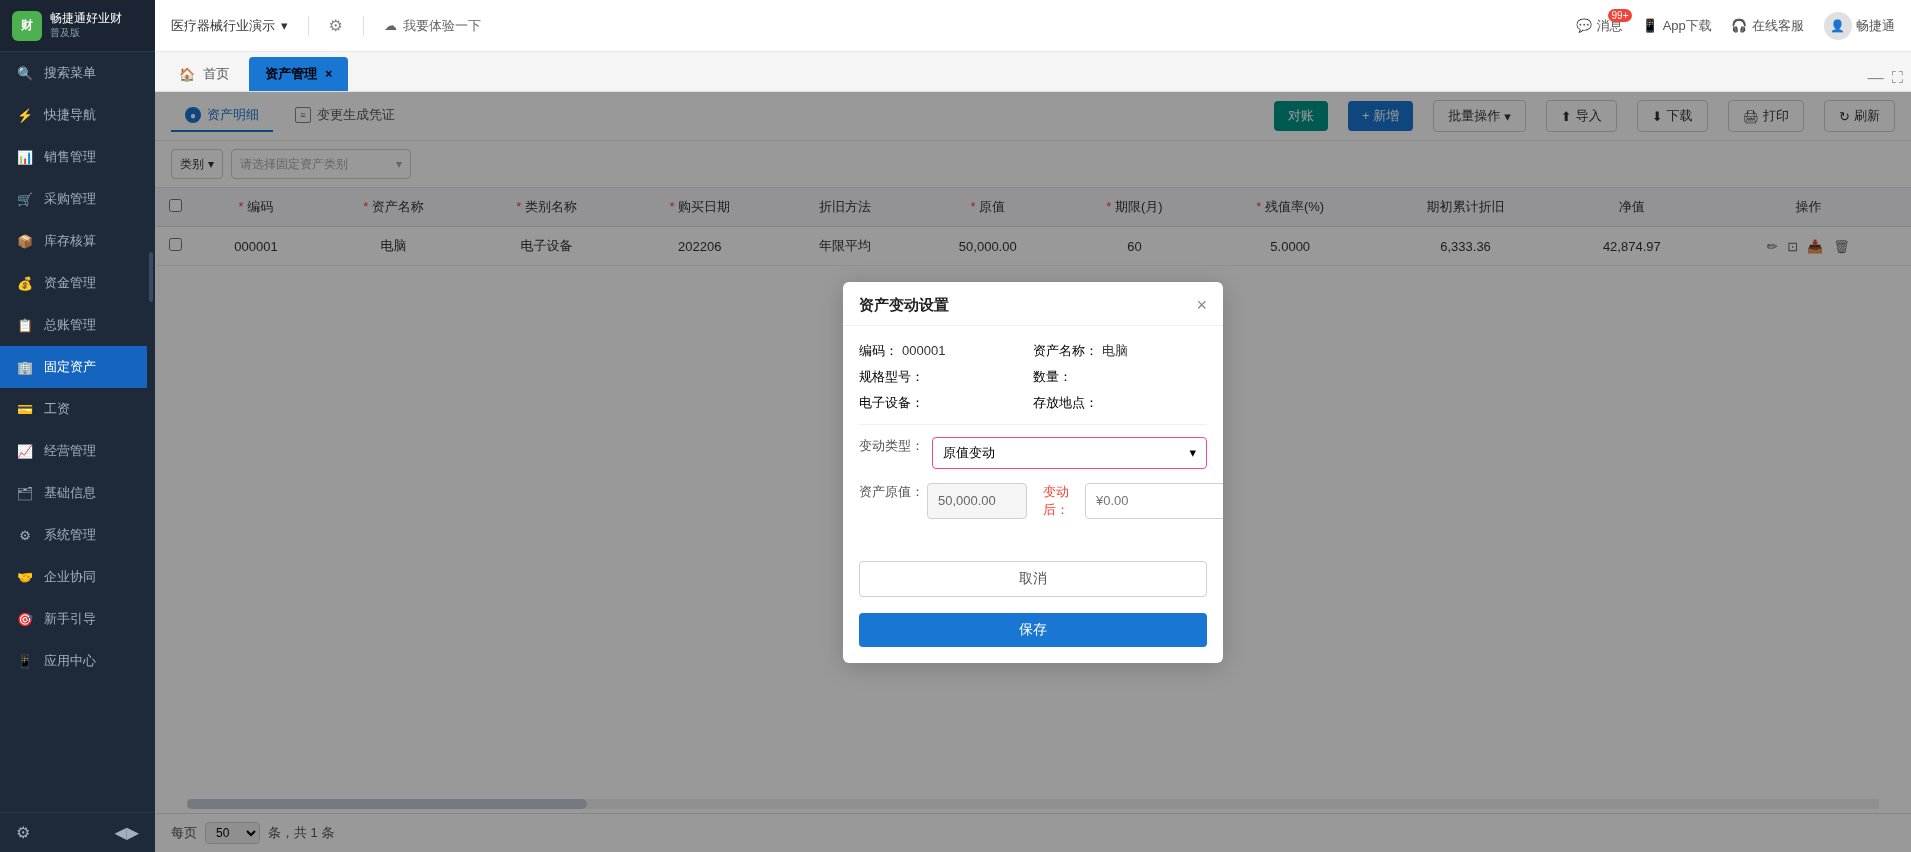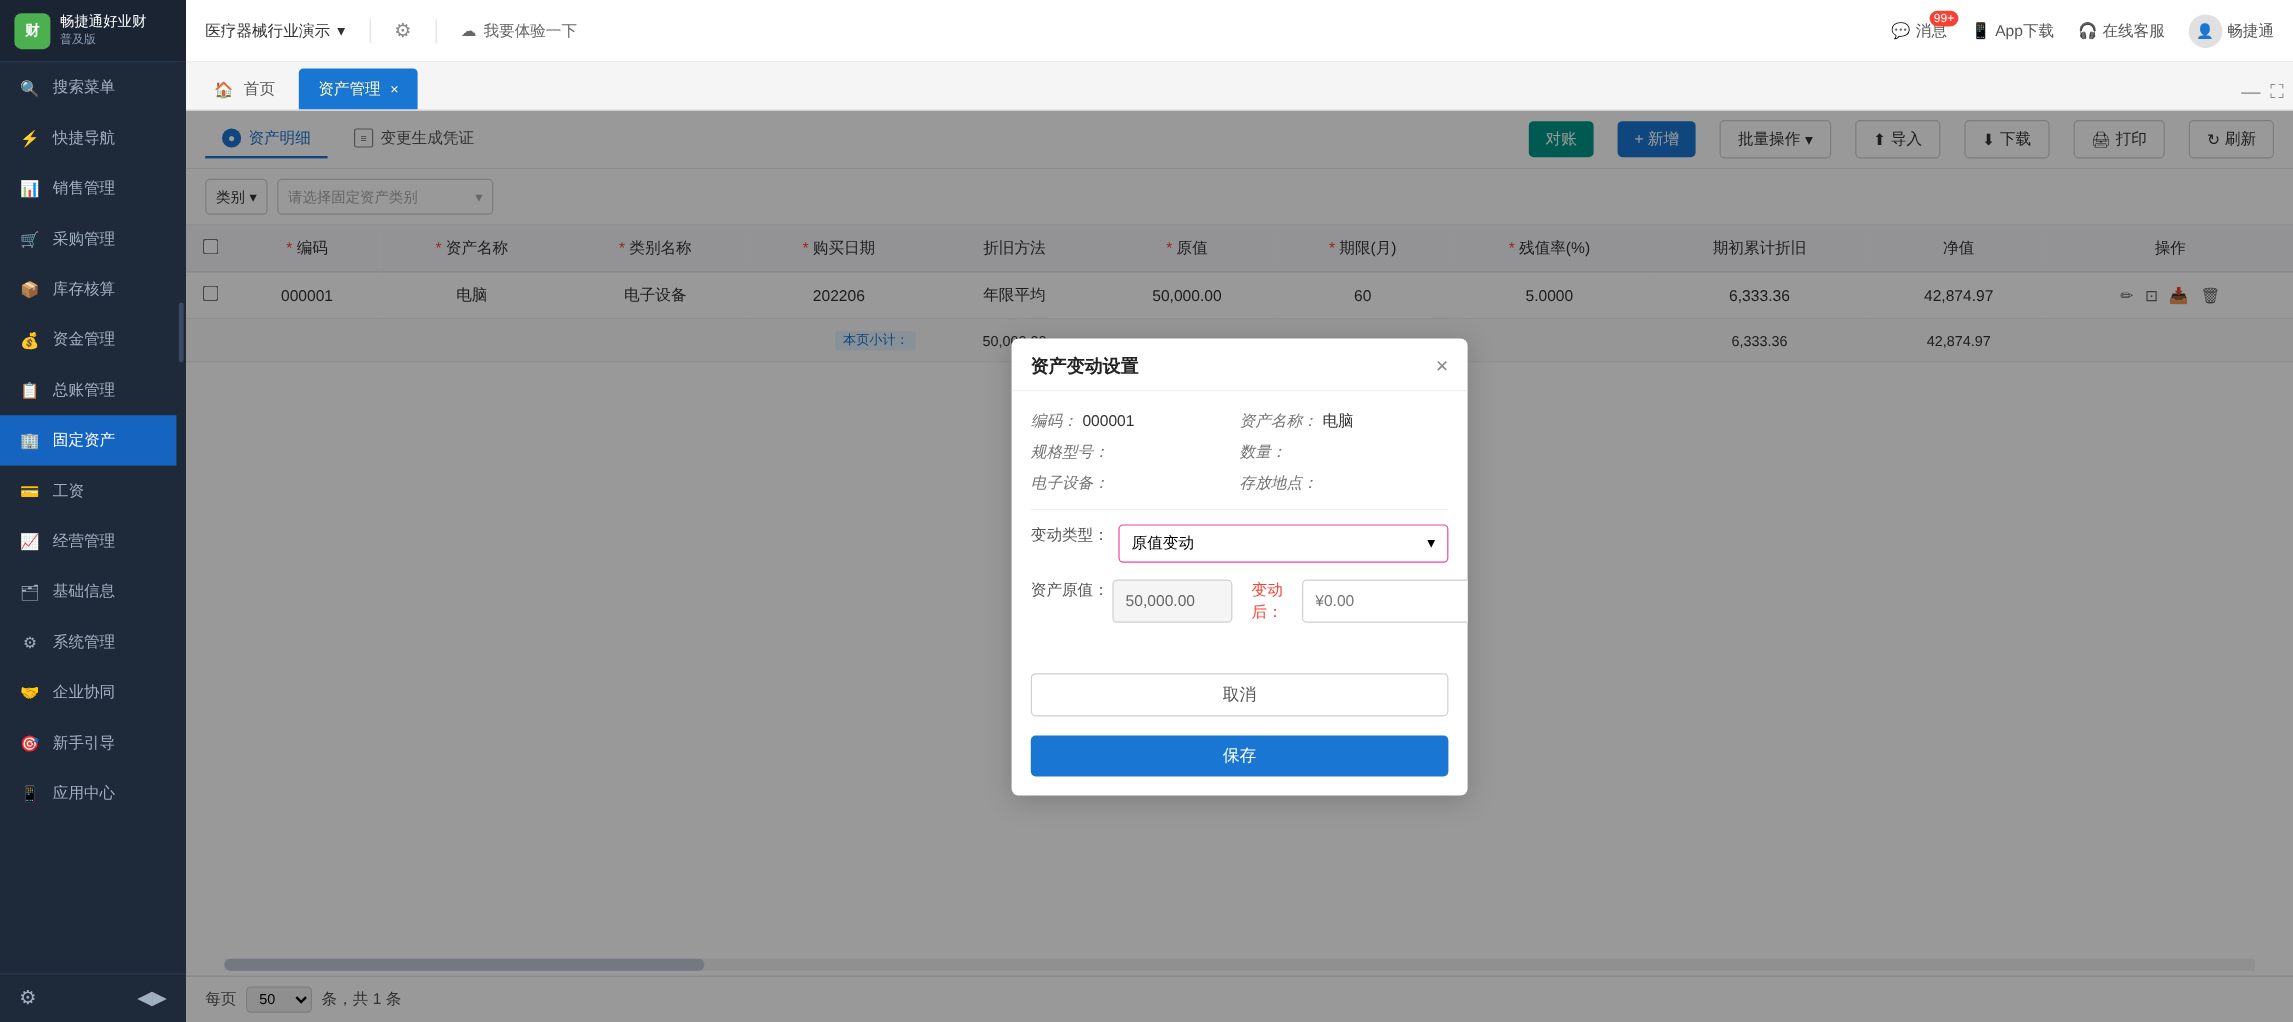--- a/index.html
+++ b/index.html
@@ -150,21 +150,22 @@
       align-items: center;
       gap: 8px;
       font-size: 13px;
       cursor: pointer;
       border-radius: 4px 4px 0 0;
       color: #555;
       background: #e8e8e8;
     }
     .tab.active {
       background: #1976d2;
-      color: #fef9c3;
+      color: #000000;
+      font-weight: bold;
     }
     .tab-home { color: #555; background: transparent; }
     .tab-close { font-size: 12px; cursor: pointer; color: inherit; }
     .tabbar-right {
       margin-left: auto;
       display: flex;
       align-items: center;
       gap: 8px;
       font-size: 16px;
       color: #888;
@@ -410,21 +411,21 @@
       margin-bottom: 12px;
       padding-bottom: 12px;
       border-bottom: 1px solid #f0f0f0;
     }
     .modal-field {
       display: flex;
       align-items: center;
       font-size: 13px;
       color: #333;
     }
-    .modal-field-label { color: #737373; margin-right: 4px; white-space: nowrap; font-style: italic; }
+    .modal-field-label { color: #000000; margin-right: 4px; white-space: nowrap; }
     .modal-field-value { color: #333; }
     .modal-form-row {
       display: flex;
       margin-bottom: 14px;
       gap: 8px;
     }
     .modal-form-label { font-size: 13px; color: #555; white-space: nowrap; min-width: 60px; }
     .modal-form-select {
       flex: 1;
       display: flex;
@@ -711,30 +712,20 @@
                   <td>5.0000</td>
                   <td>6,333.36</td>
                   <td>42,874.97</td>
                   <td>
                     <span style="cursor:pointer; margin:0 3px; color:#666;">✏</span>
                     <span style="cursor:pointer; margin:0 3px; color:#666;">⊡</span>
                     <span style="cursor:pointer; margin:0 3px; color:#666;">📥</span>
                     <span style="cursor:pointer; margin:0 3px; color:#666;">🗑</span>
                   </td>
                 </tr>
-                <tr class="subtotal-row">
-                  <td colspan="5" style="text-align:right; color:#555; font-size:12px;">
-                    <span style="background:#e3f2fd; padding:2px 6px; border-radius:2px; color:#1976d2; font-size:11px;">本页小计：</span>
-                  </td>
-                  <td>50,000.00</td>
-                  <td colspan="3"></td>
-                  <td>6,333.36</td>
-                  <td>42,874.97</td>
-                  <td></td>
-                </tr>
               </tbody>
             </table>
           </div>
 
           <div style="padding: 4px 16px; background:#fff;">
             <div class="h-scrollbar-track">
               <div class="h-scrollbar-thumb"></div>
             </div>
           </div>
 

